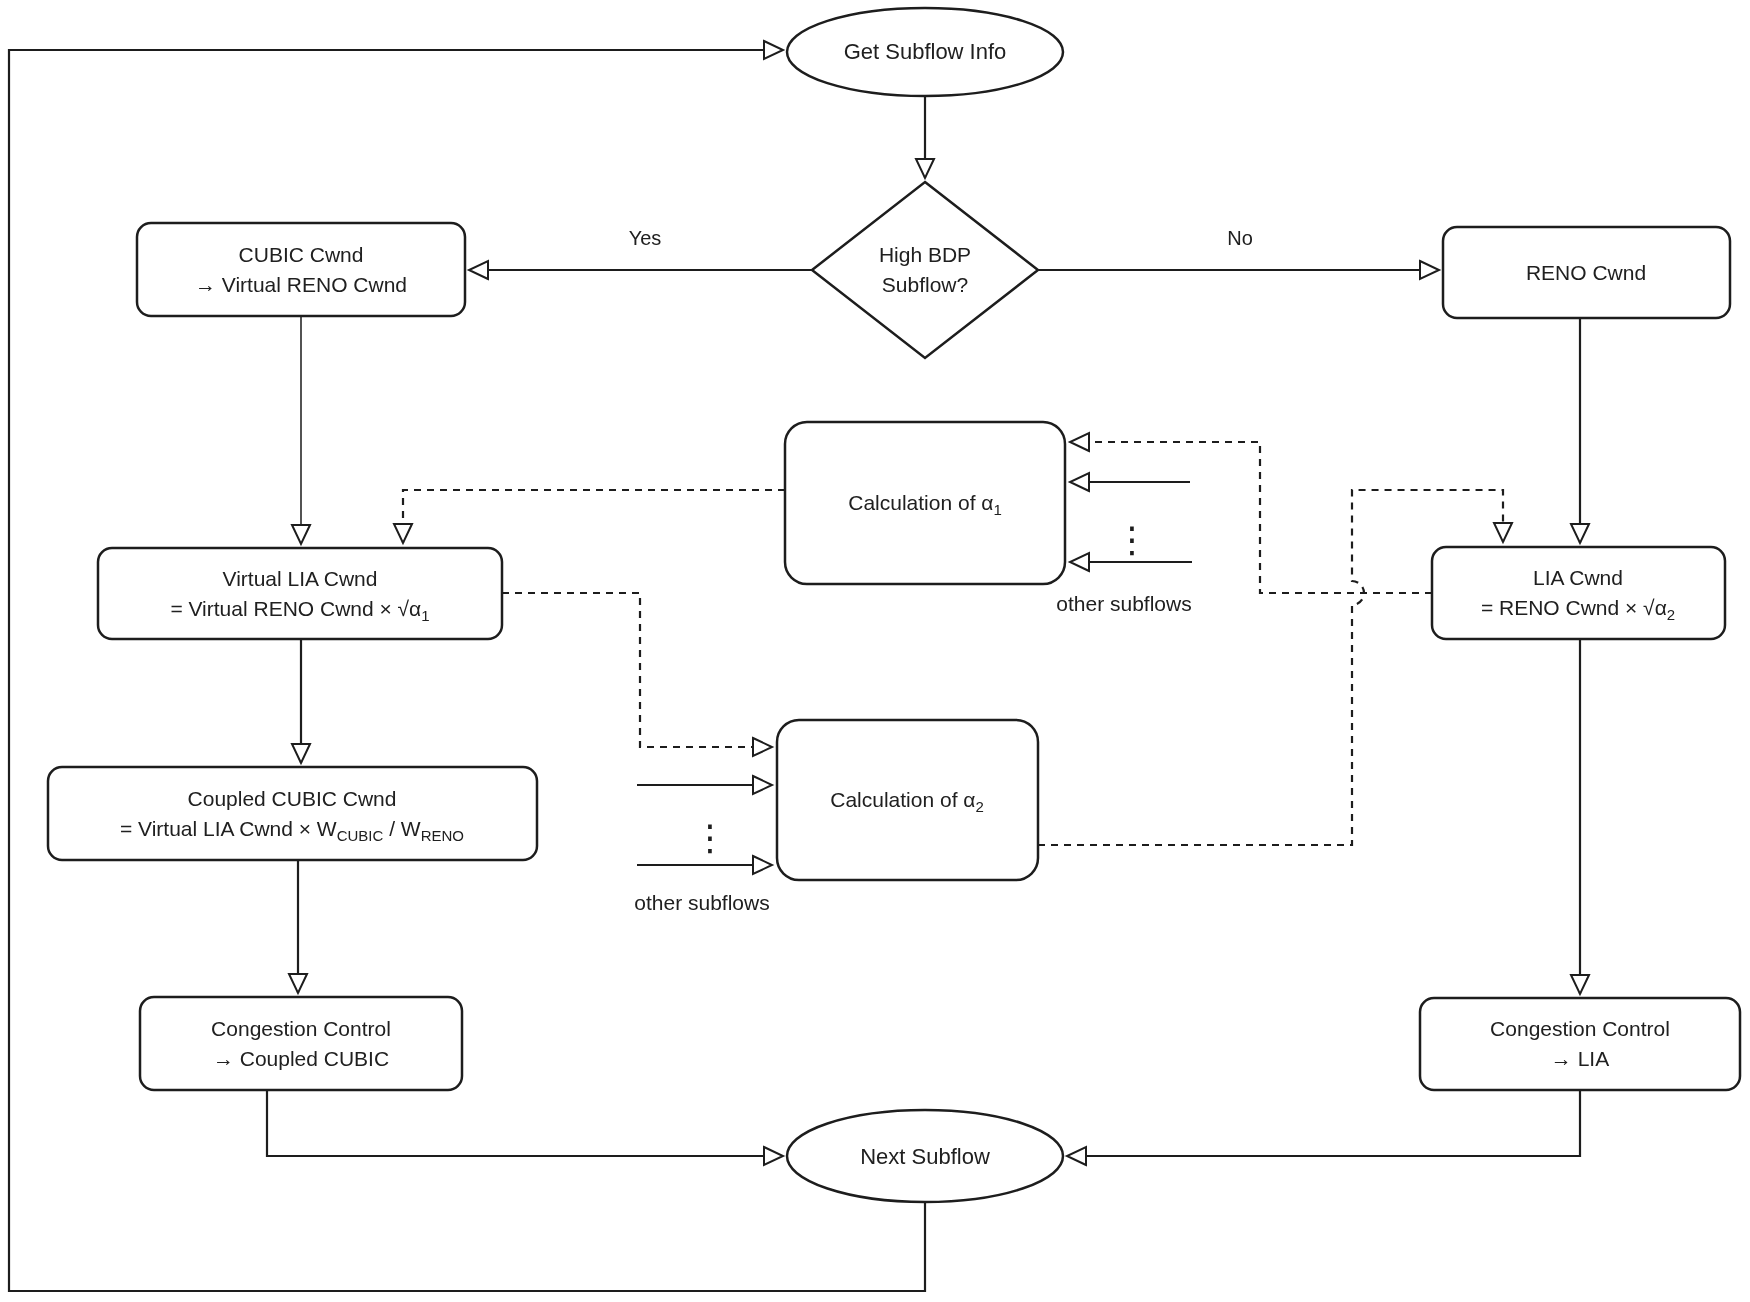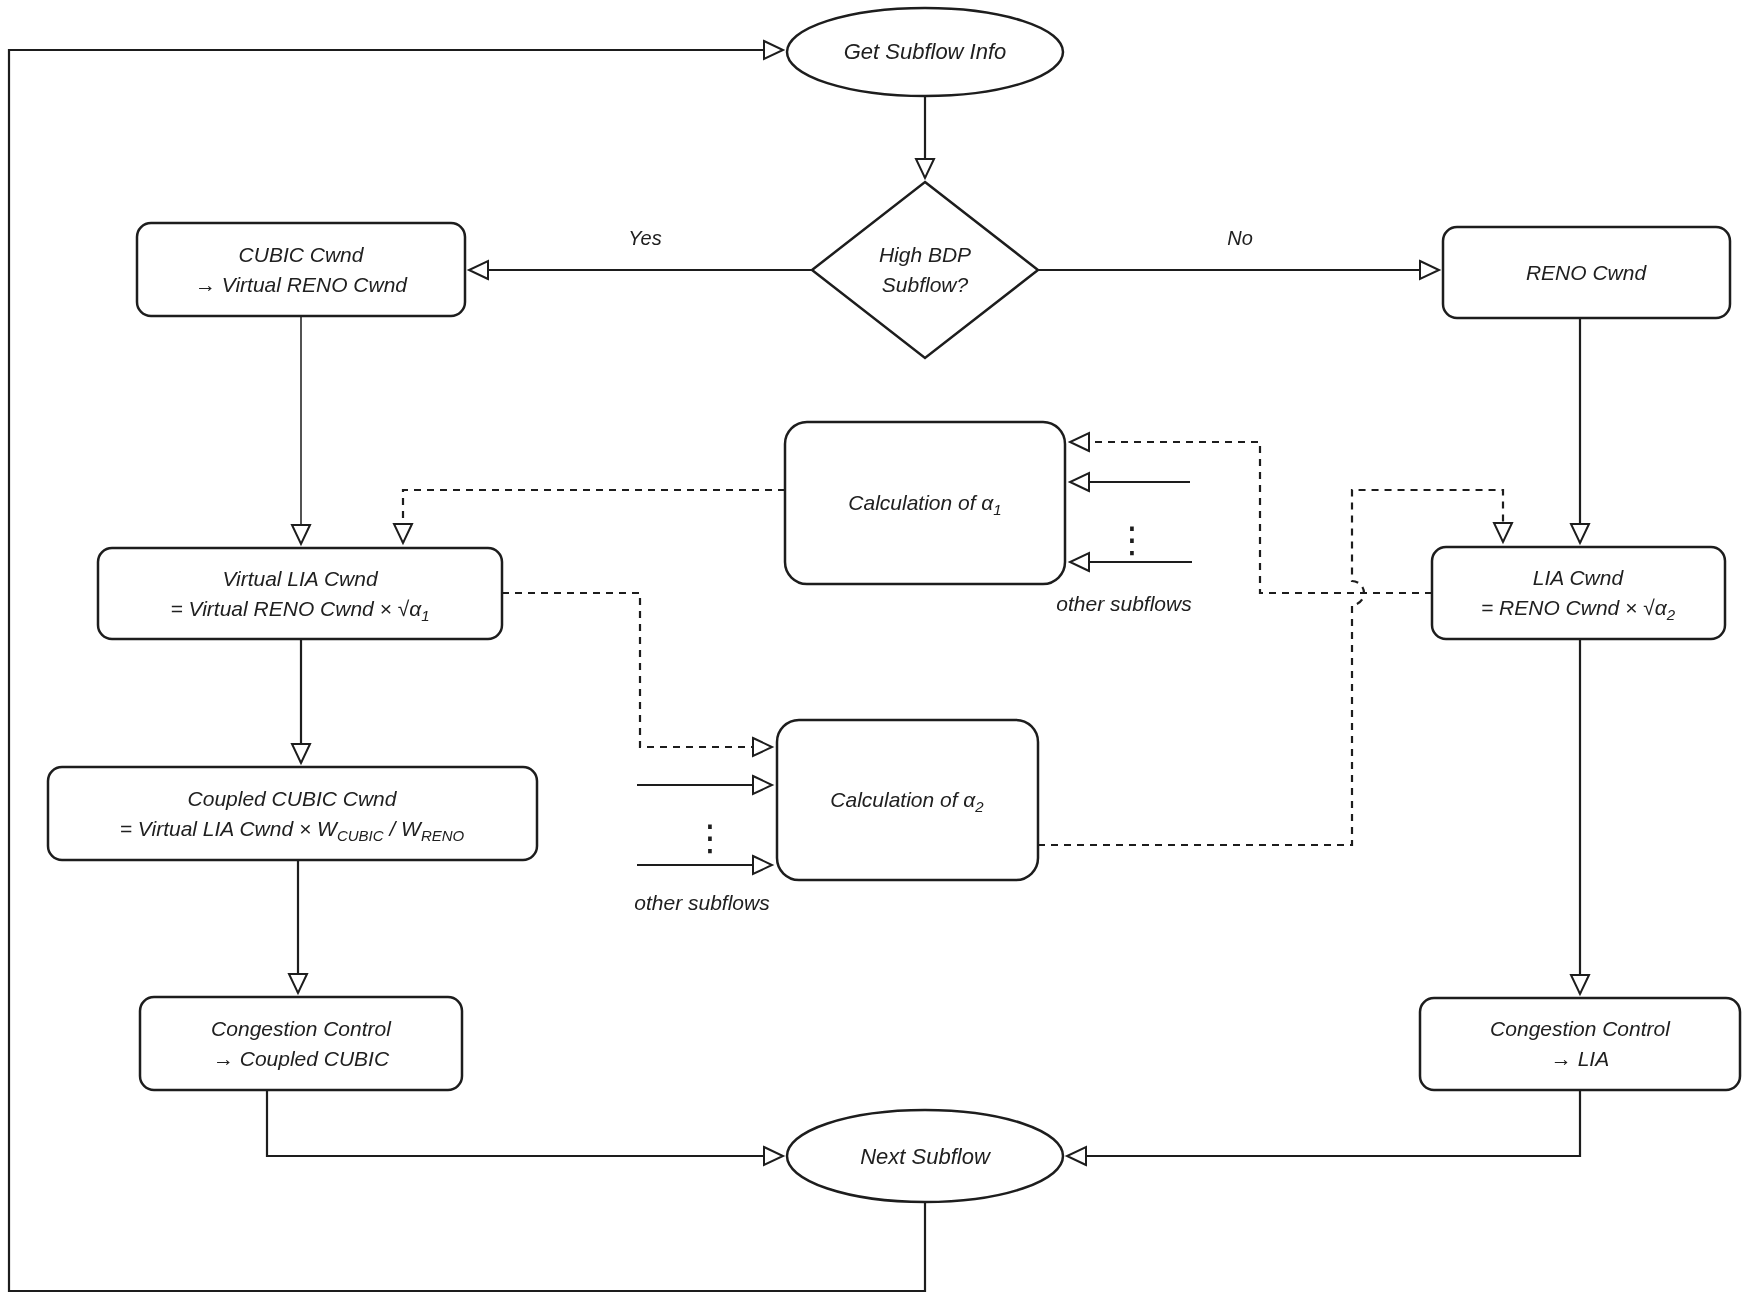--- a/index.html
+++ b/index.html
@@ -1,16 +1,16 @@
 <!DOCTYPE html>
 <html><head>
 <meta charset="utf-8">
 <style>
   html,body{margin:0;padding:0;background:#ffffff;}
-  .stage{position:relative;width:1750px;height:1302px;background:#ffffff;overflow:hidden;font-style:italic;}
+  .stage{position:relative;width:1750px;height:1302px;background:#ffffff;overflow:hidden;}
   svg{display:block;}
   .edge{stroke:#1d1d1d;stroke-width:2.2;fill:none;}
   .edge--dashed{stroke-dasharray:7 6;}
   .edge--soft{stroke:#4a4a4a;stroke-width:1.9;}
   .node{fill:#ffffff;stroke:#1d1d1d;stroke-width:2.5;}
   .lbl{font-family:"Liberation Sans",sans-serif;font-size:21px;fill:#202020;}
   .lbl--big{font-size:22px;}
   .lbl--edge{font-size:20px;}
   .sub{font-size:15px;}
   .dots{font-family:"DejaVu Sans",sans-serif;font-size:36px;fill:#1d1d1d;}

